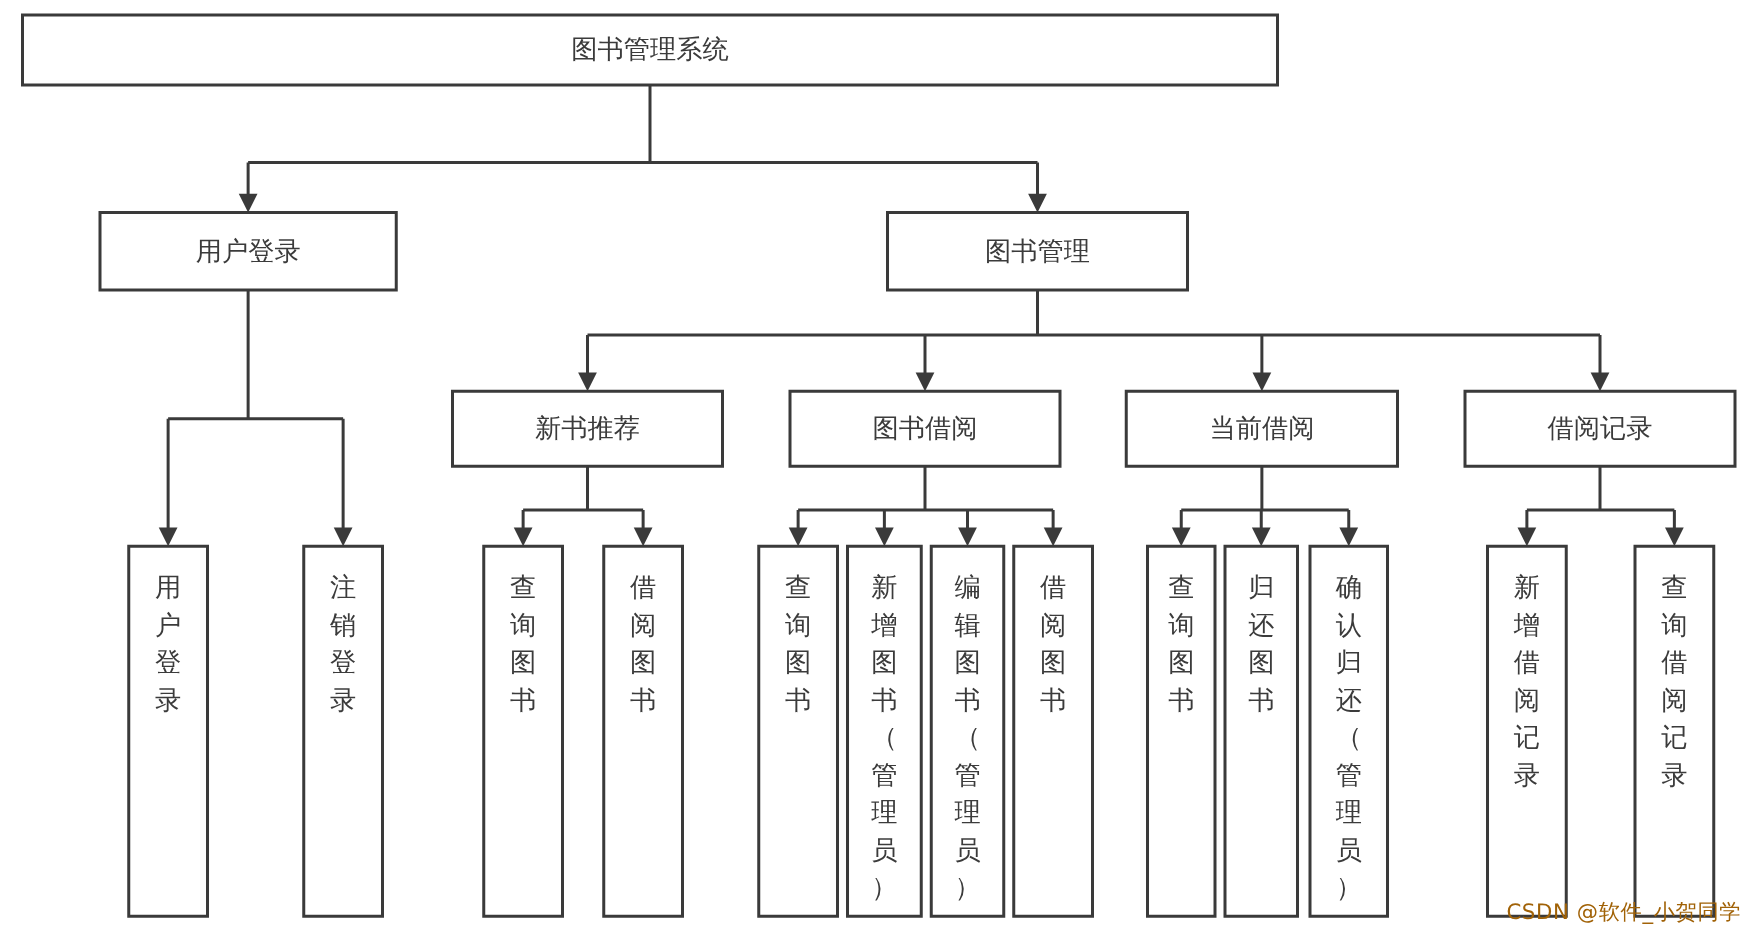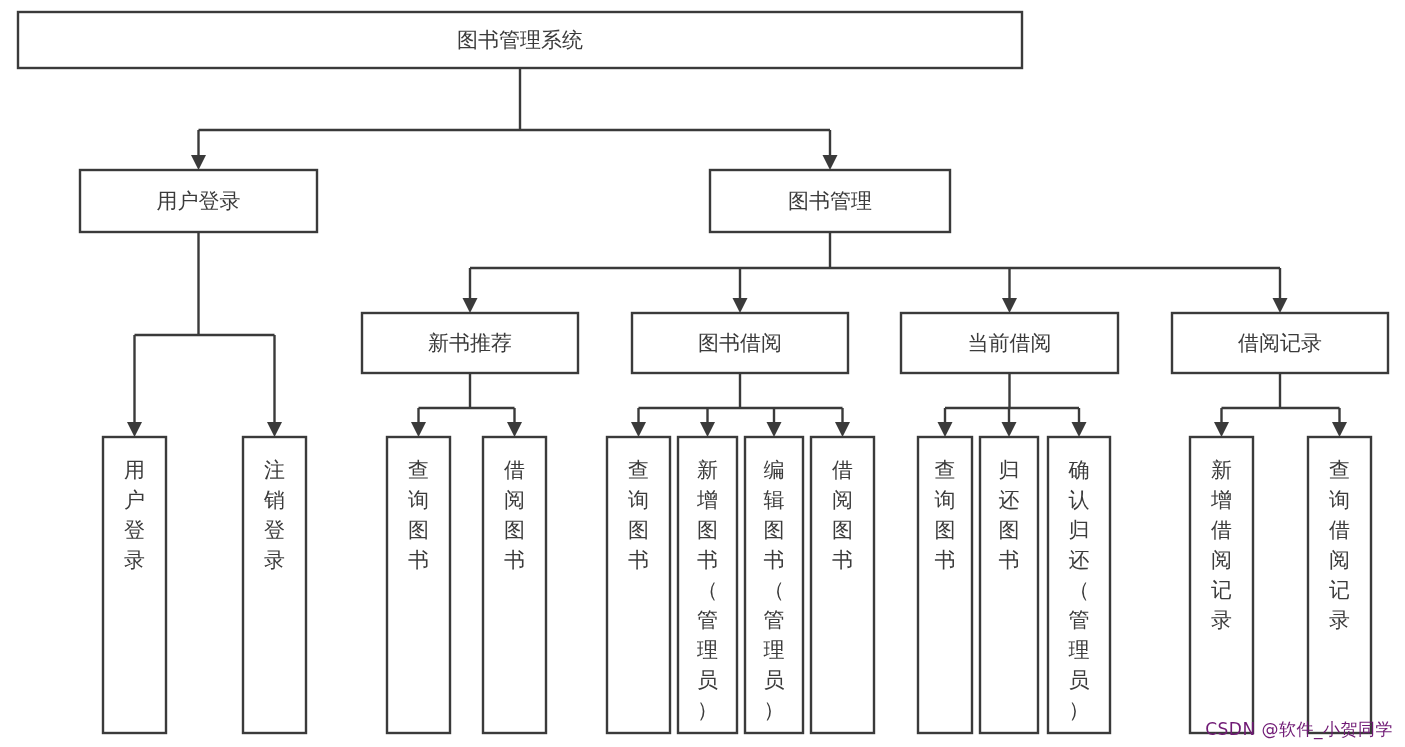--- a/index.html
+++ b/index.html
@@ -56,21 +56,21 @@
     font-family: "DejaVu Sans", "Liberation Sans", sans-serif;
     font-size: 21px;
     text-anchor: middle;
   }
   .watermark {
     position: absolute;
     right: 12px;
     bottom: 6px;
     font-family: "DejaVu Sans", "Liberation Sans", sans-serif;
     font-size: 17px;
-    color: #701a75;
+    color: #a16207;
     letter-spacing: 0.5px;
     white-space: nowrap;
     pointer-events: none;
     user-select: none;
   }
 </style>
 </head>
 <body>
 
 <div id="diagram-root">

